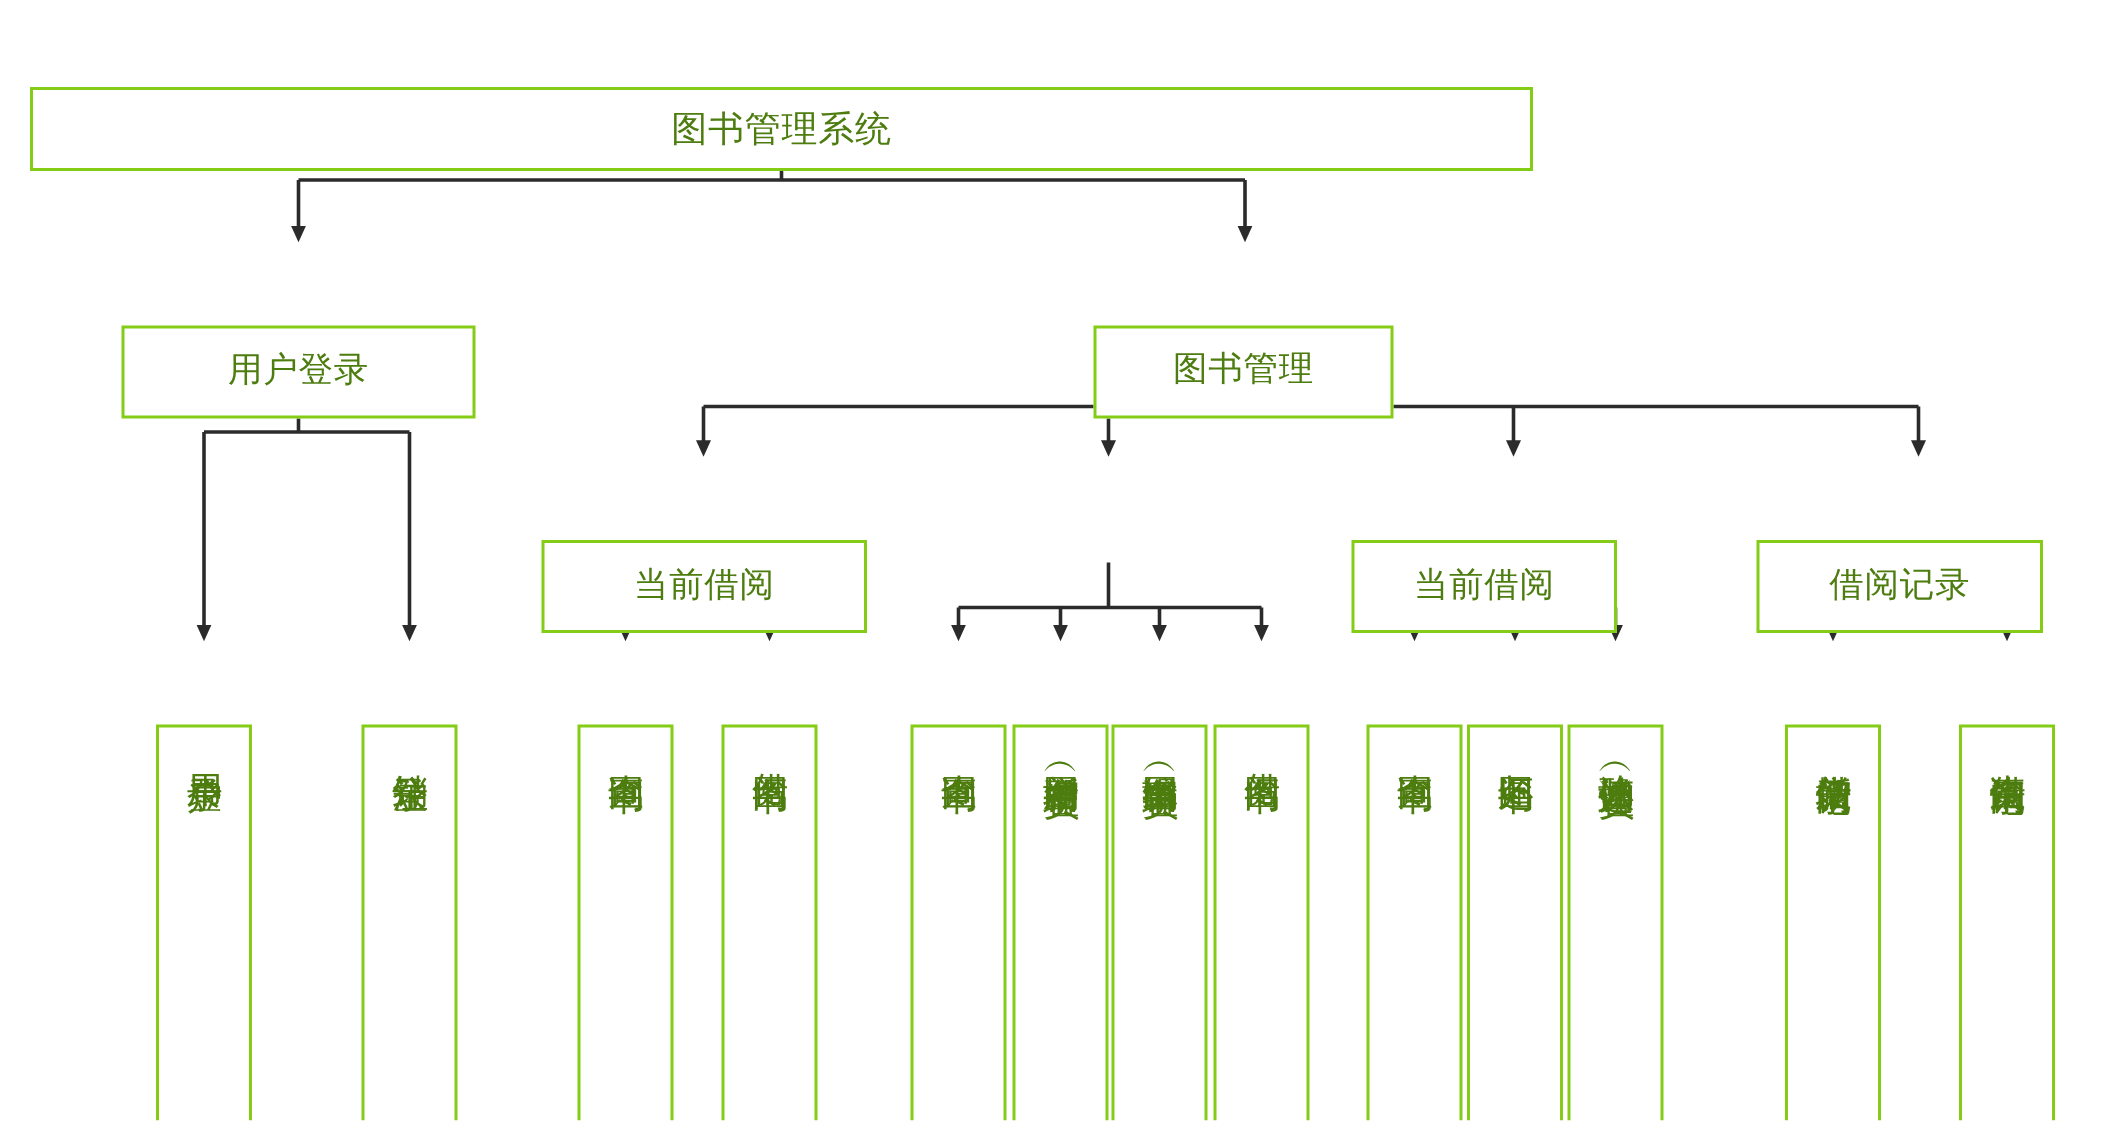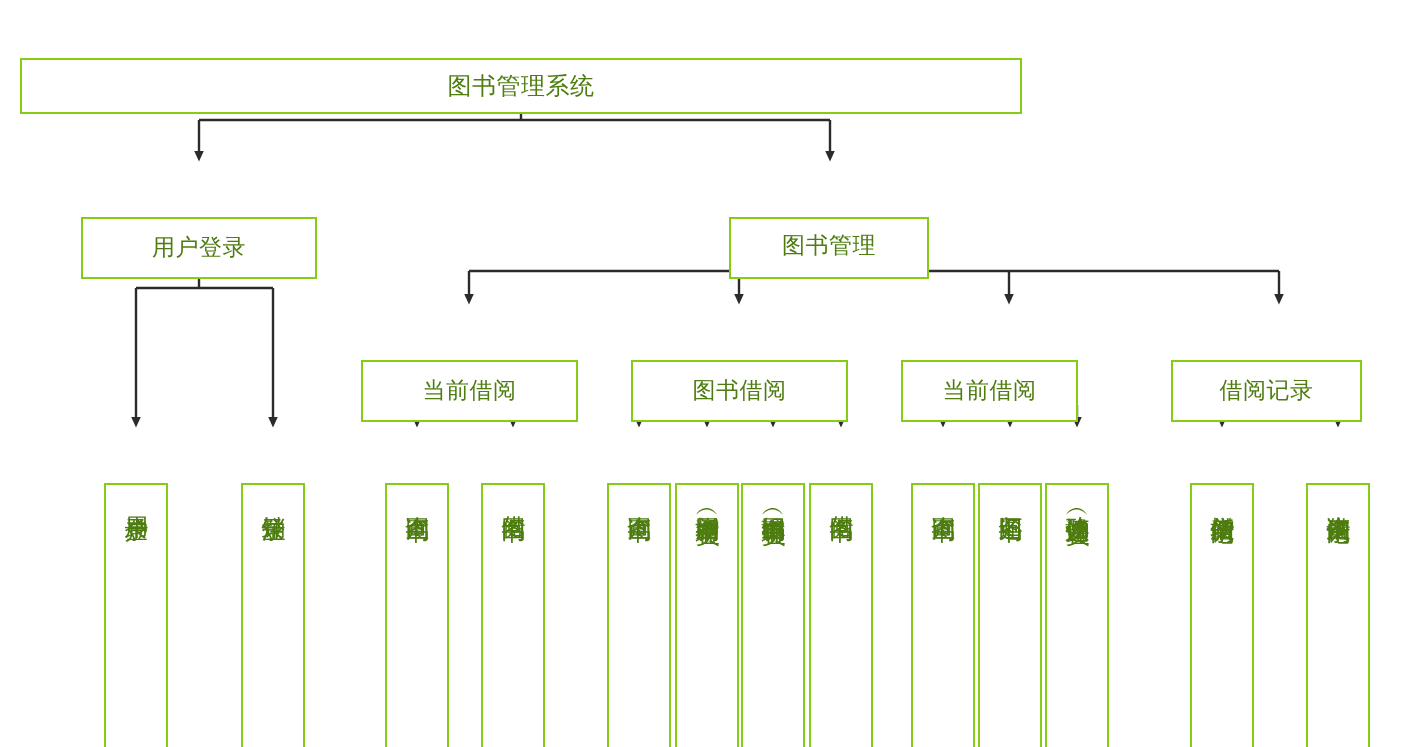--- a/index.html
+++ b/index.html
@@ -131,23 +131,20 @@
   <div class="node horizontal" style="left:81px; top:170px; width:236px; height:62px;">
     <span class="node-label">用户登录</span>
   </div>
   <div class="node horizontal" style="left:729px; top:170px; width:200px; height:62px;font-family:Liberation Mono, monospace;">
     <span class="node-label">图书管理</span>
   </div>
 
   <div class="node horizontal" style="left:361px; top:313px; width:217px; height:62px;">
     <span class="node-label">当前借阅</span>
   </div>
-  <div class="node horizontal" style="left:631px; top:313px; width:217px; height:62px;">
-    <span class="node-label">图书借阅</span>
-  </div>
   <div class="node horizontal" style="left:901px; top:313px; width:177px; height:62px;">
     <span class="node-label">当前借阅</span>
   </div>
   <div class="node horizontal" style="left:1171px; top:313px; width:191px; height:62px;">
     <span class="node-label">借阅记录</span>
   </div>
 
   <div class="node vertical" style="left:104px; top:436px; width:64px; height:298px;">
     <span class="node-label">用户登录</span>
   </div>

